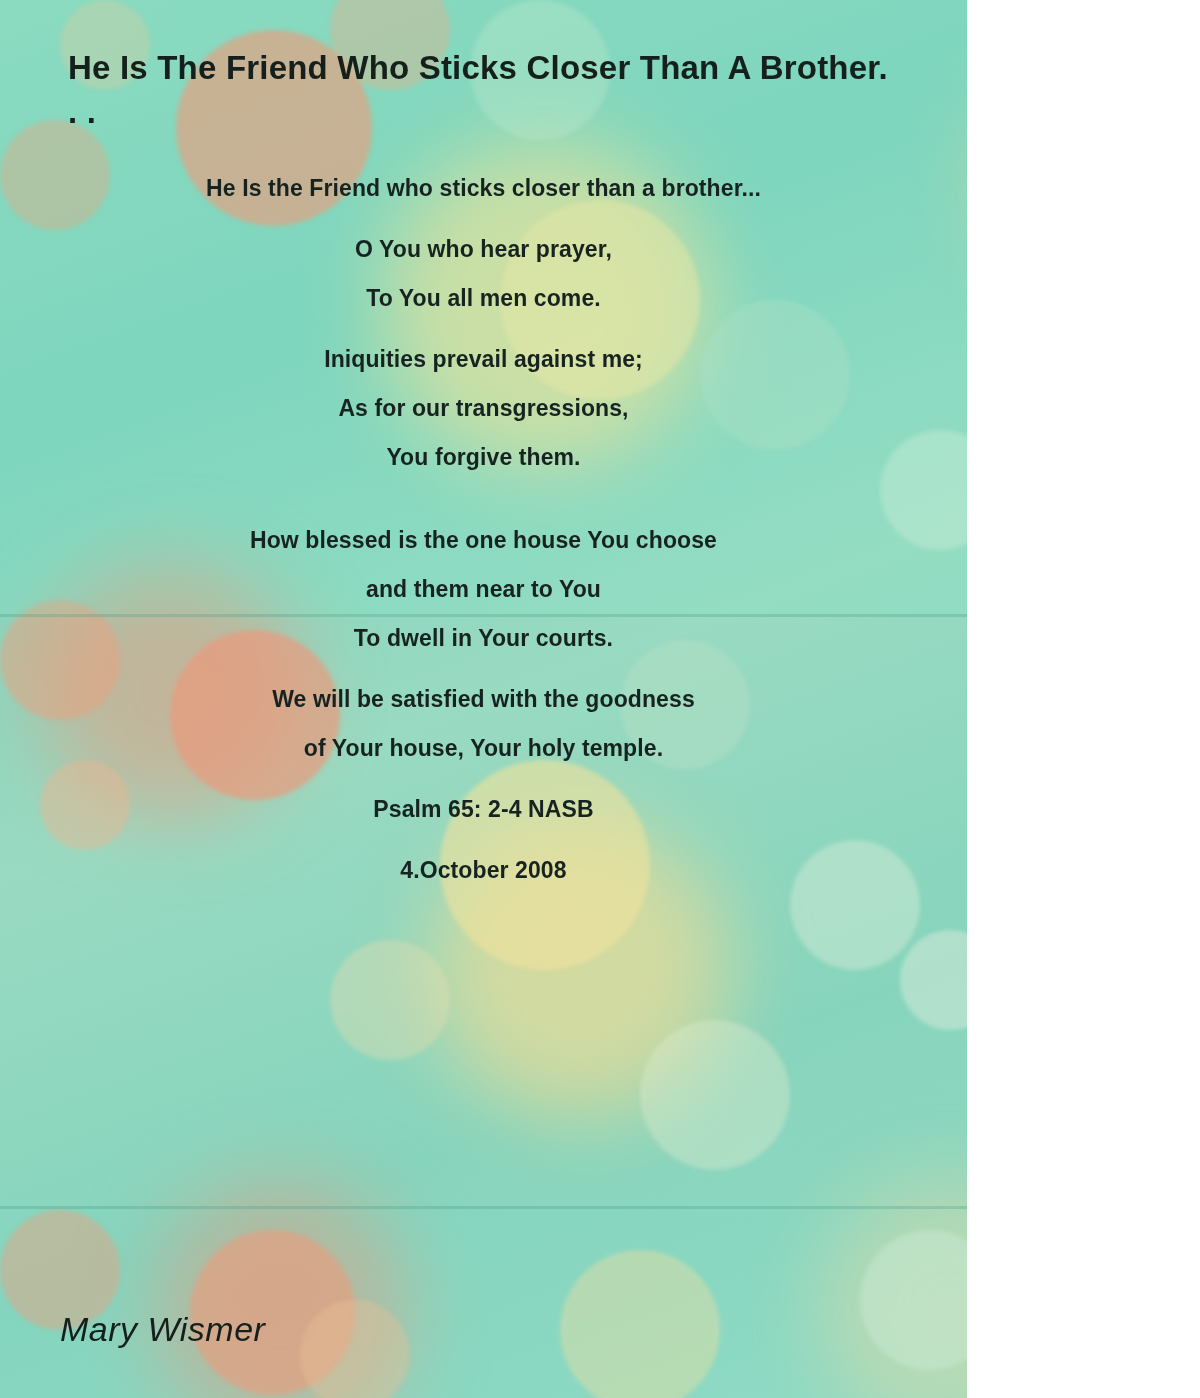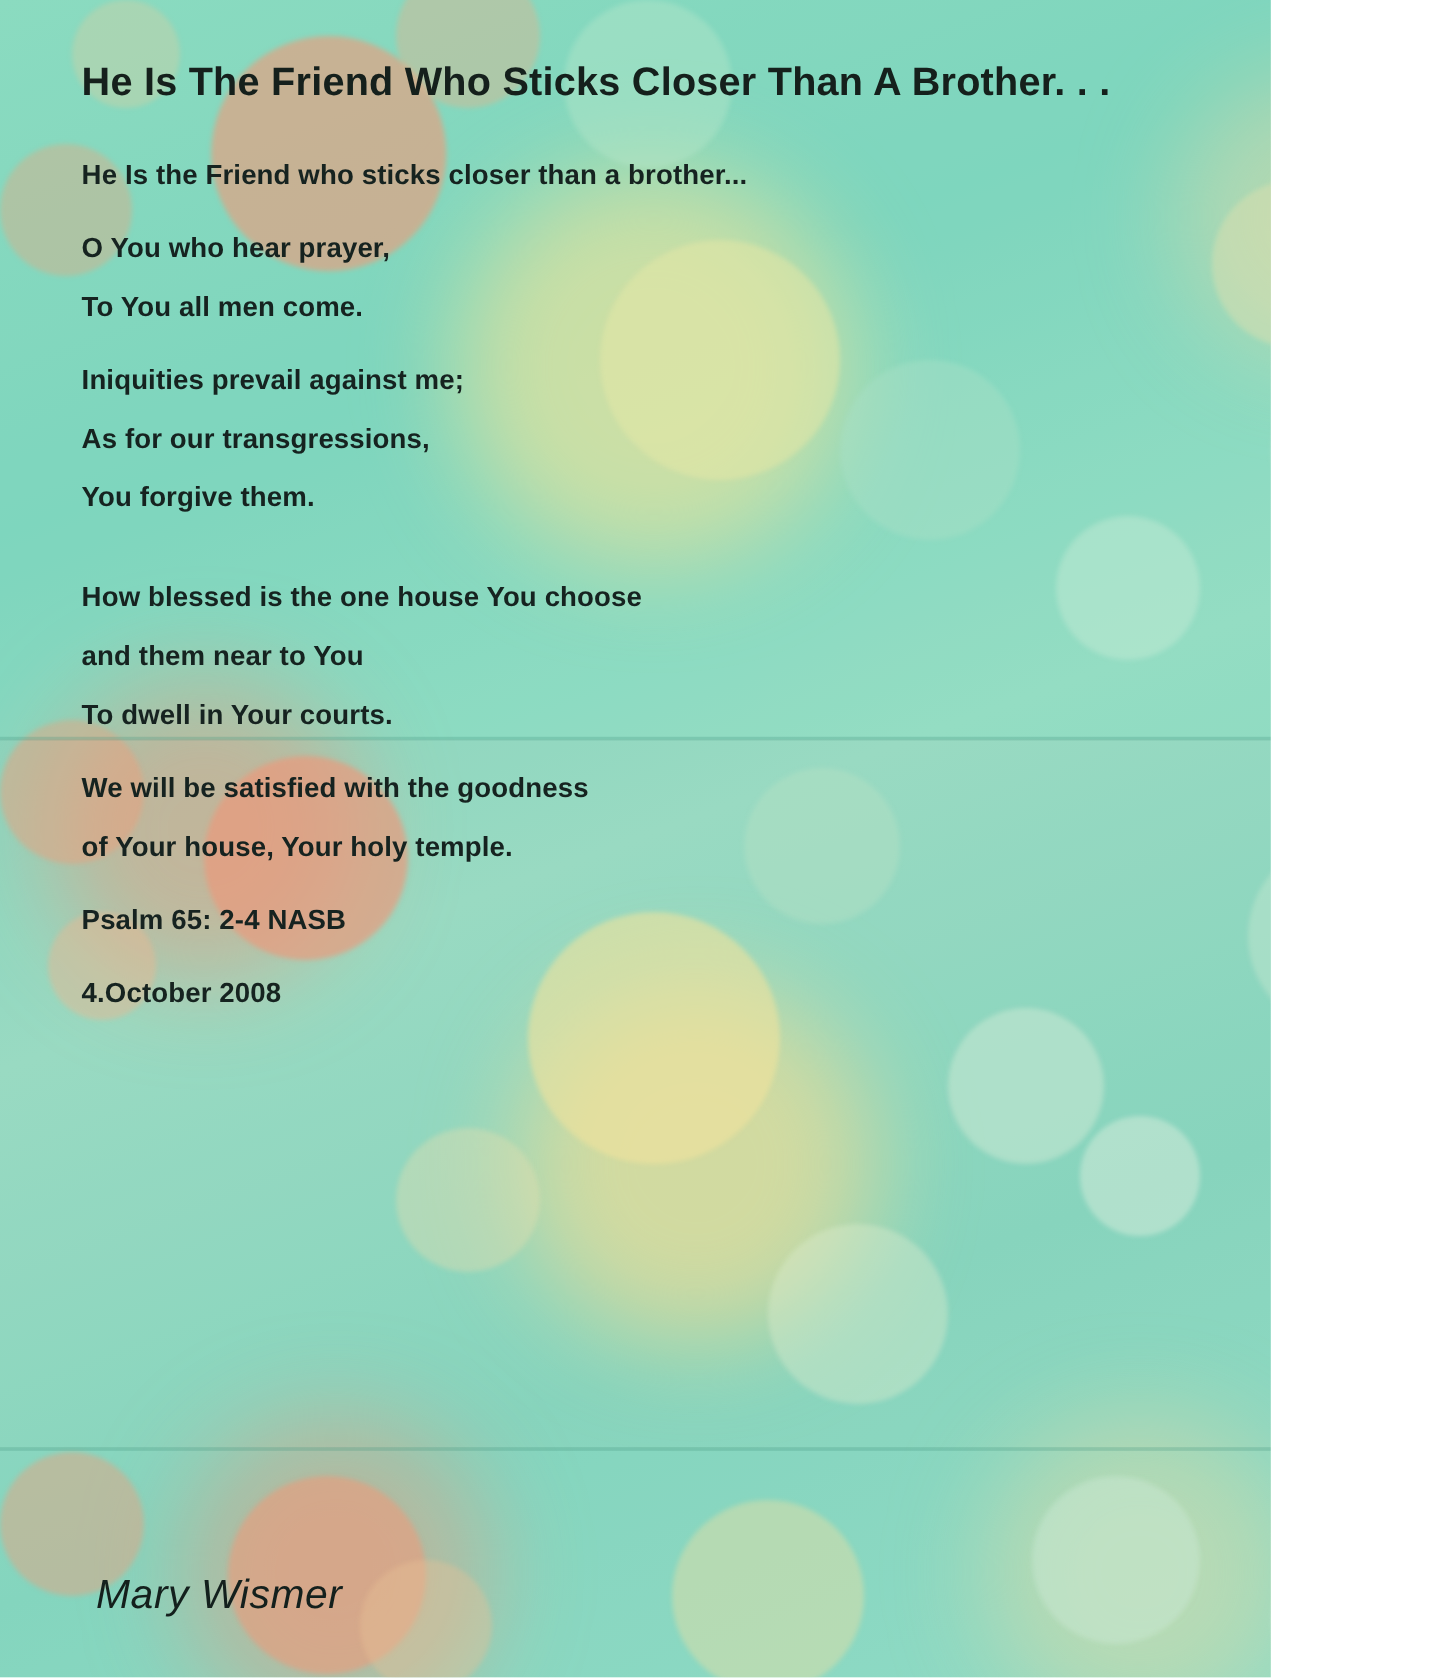--- a/index.html
+++ b/index.html
@@ -8,21 +8,21 @@
   }
   body {
     width: 1200px;
     height: 1398px;
     font-family: "Liberation Sans", sans-serif;
     overflow: hidden;
   }
 
   .poem-card {
     position: relative;
-    width: 1059px;
+    width: 967px;
     height: 1398px;
     overflow: hidden;
     background: linear-gradient(160deg, #8fd9c0 0%, #7fd3bd 25%, #9adcc4 50%, #86d5bf 75%, #93dcc6 100%);
   }
 
   
   .bokeh-layer {
     position: absolute;
     inset: 0;
     overflow: hidden;
@@ -81,26 +81,27 @@
     color: #162320;
     line-height: 1.0;
     letter-spacing: 0.1px;
   }
   .stanza {
     margin: 0 0 38px 0;
   }
   .line {
     margin: 4px 0 26px 0;
     white-space: pre-wrap;
+    text-align: center;
   }
   .line:last-child { margin-bottom: 0; }
 
   .author {
     position: absolute;
-    left: 80px;
+    left: 60px;
     top: 1310px;
     z-index: 6;
     font-size: 34px;
     font-style: italic;
     color: #14201d;
     letter-spacing: 0.5px;
   }
 </style>
 </head>
 <body>

